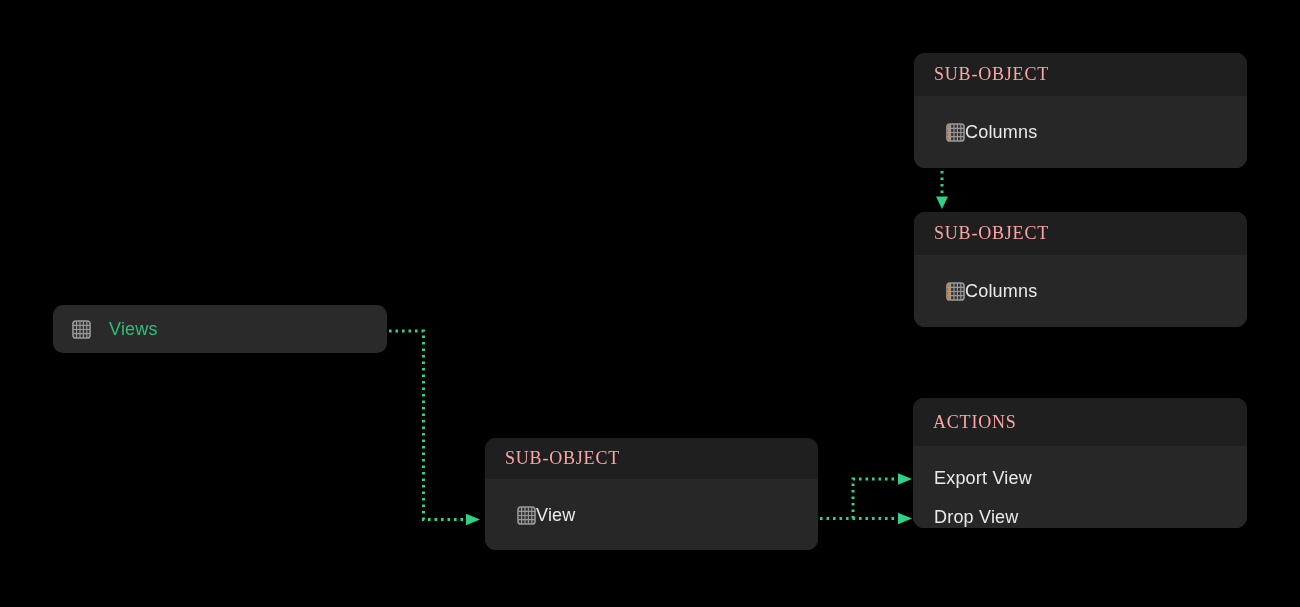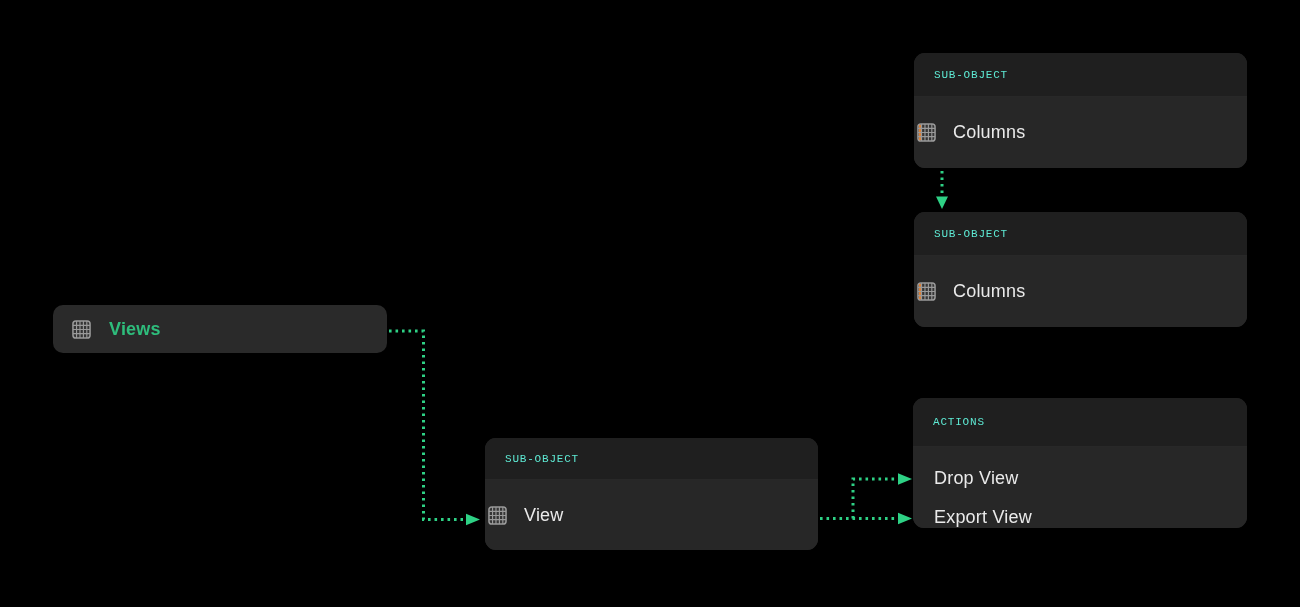--- a/index.html
+++ b/index.html
@@ -14,33 +14,33 @@
   }
   .arrows{position:absolute;left:0;top:0;}
   .card{
     position:absolute;background:#272727;border-radius:11px;overflow:hidden;
   }
   .card-header{
     background:#1f1f1f;display:flex;align-items:center;padding:0 20px;
     border-bottom:1px solid rgba(255,255,255,0.045);box-sizing:border-box;
   }
   .type-label{
-    font-family:Liberation Mono, monospace;font-size:11px;
-    letter-spacing:0.8px;color:#5eead4;
+    font-family:Liberation Serif, serif;font-size:18px;
+    letter-spacing:0.8px;color:#fca5a5;
   }
   .card-body{background:#272727;}
   .obj-row{
-    display:flex;align-items:center;height:100%;padding-left:3px;gap:17px;
+    display:flex;align-items:center;height:100%;padding-left:32px;
   }
   .obj-label{font-size:18px;color:#eaeaea;letter-spacing:0.2px;}
   .views-card{
     left:53px;top:305px;width:334px;height:48px;background:#2a2a2a;border-radius:10px;
   }
   .views-card .obj-row{padding-left:19px;gap:18px;}
-  .views-label{font-size:18px;font-weight:bold;color:#2ebd7c;letter-spacing:0.2px;text-align:center;}
+  .views-label{font-size:18px;font-weight:normal;color:#2ebd7c;letter-spacing:0.2px;text-align:center;}
   .view-card{left:485px;top:438px;width:333px;height:112px;}
   .view-card .card-header{height:42px;}
   .view-card .card-body{height:70px;}
   .columns-card{left:914px;top:53px;width:333px;height:115px;}
   .column-card{left:914px;top:212px;width:333px;height:115px;}
   .sub-card .card-header{height:44px;}
   .sub-card .card-body{height:71px;}
   .actions-card{left:913px;top:398px;width:334px;height:130px;}
   .actions-card .card-header{height:49px;}
   .actions-card .card-body{height:106px;padding:12px 0 0 21px;box-sizing:border-box;
@@ -147,21 +147,21 @@
       </div>
     </div>
   </div>
 
   <div class="card actions-card">
     <div class="card-header">
       <span class="type-label">ACTIONS</span>
     </div>
     <div class="card-body">
       <div class="action-row">
-        <span>Drop View</span>
+        <span>Export View</span>
       </div>
       <div class="action-row">
-        <span>Export View</span>
+        <span>Drop View</span>
       </div>
     </div>
   </div>
 
 </div>
 
 </body></html>

